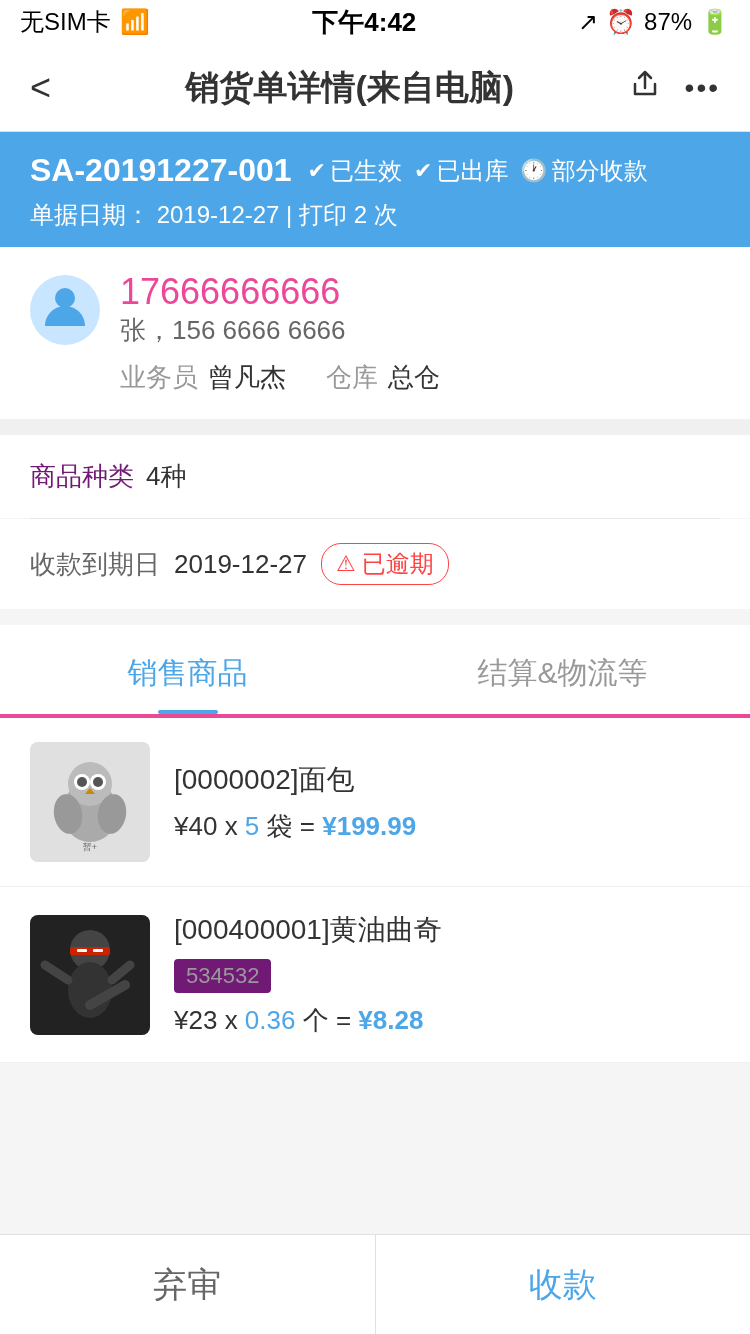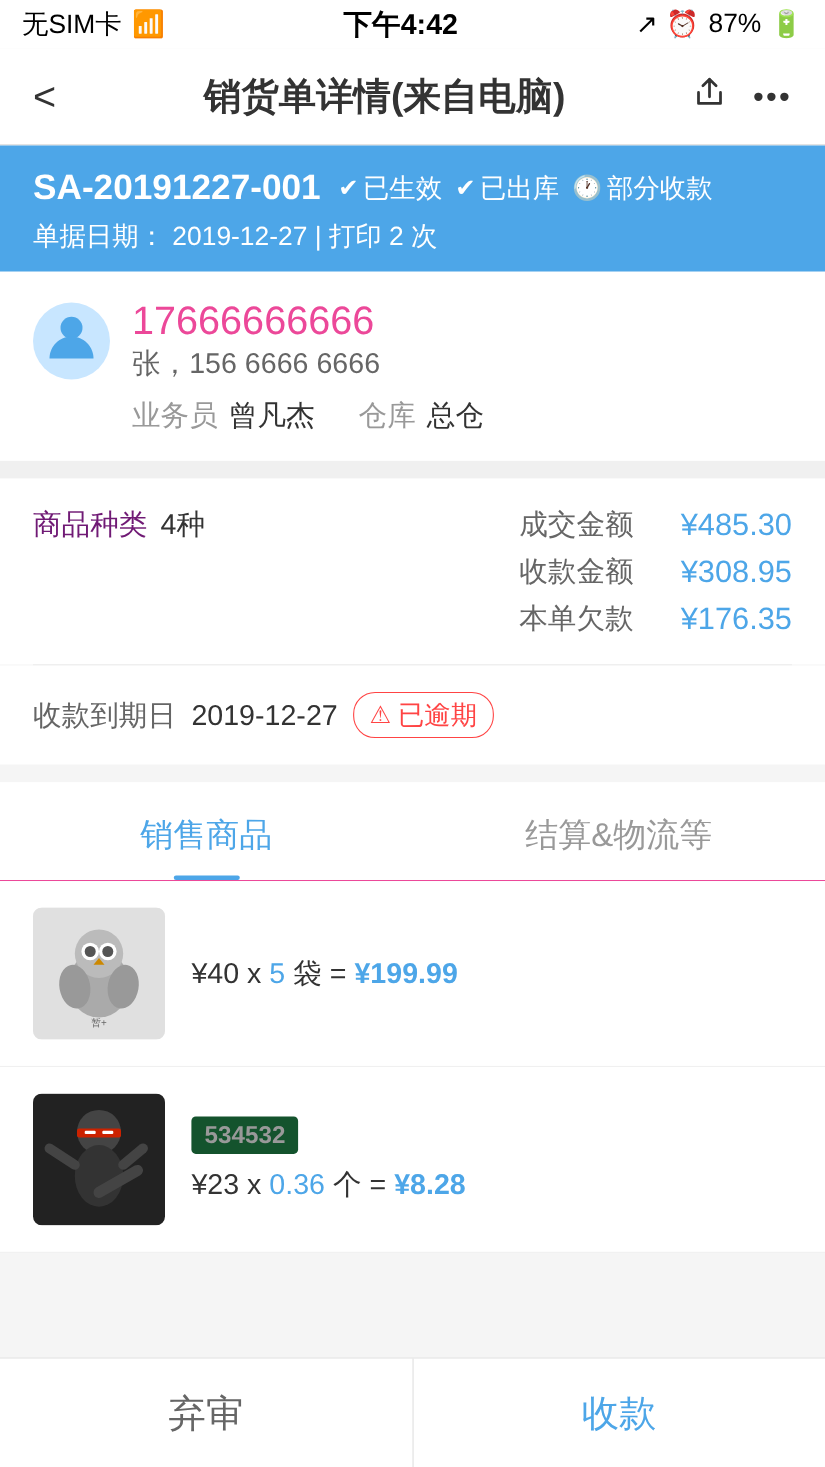--- a/index.html
+++ b/index.html
@@ -241,21 +241,21 @@
     .overdue-text {
       font-size: 24px;
       color: #ff4444;
     }
 
     
     .tabs-section {
       background: #fff;
       margin-top: 16px;
       display: flex;
-      border-bottom: 1px solid #ec4899;
+      border-bottom: 4px solid #ec4899;
     }
     .tab {
       flex: 1;
       text-align: center;
       padding: 28px 0 20px;
       font-size: 30px;
       cursor: pointer;
       position: relative;
       color: #999;
     }
@@ -301,28 +301,27 @@
       display: flex;
       flex-direction: column;
       gap: 10px;
     }
     .product-name {
       font-size: 28px;
       color: #333;
       font-weight: 500;
     }
     .product-sku-badge {
-      background: #14532d;
+      background: #701a75;
       border-radius: 4px;
       padding: 4px 12px;
       font-size: 22px;
       color: #999;
       display: inline-block;
       width: fit-content;
-      font-weight: bold;
     }
     .product-price {
       font-size: 26px;
       color: #333;
     }
     .price-highlight {
       color: #4da6e8;
     }
     .price-total {
       color: #4da6e8;
@@ -439,34 +438,20 @@
   </div>
 </div>
 
 <div class="divider"></div>
 
 <div class="summary-section">
   <div class="summary-left">
     <span class="summary-label">商品种类</span>
     <span class="summary-value">4种</span>
   </div>
-  <div class="summary-right">
-    <div class="amount-row">
-      <span class="amount-label">成交金额</span>
-      <span class="amount-value">¥485.30</span>
-    </div>
-    <div class="amount-row">
-      <span class="amount-label">收款金额</span>
-      <span class="amount-value">¥308.95</span>
-    </div>
-    <div class="amount-row">
-      <span class="amount-label">本单欠款</span>
-      <span class="amount-value">¥176.35</span>
-    </div>
-  </div>
 </div>
 
 <div class="thin-divider"></div>
 
 <div class="due-section">
   <span class="due-label">收款到期日</span>
   <span class="due-date">2019-12-27</span>
   <div class="overdue-badge">
     <span class="overdue-icon">⚠</span>
     <span class="overdue-text">已逾期</span>
@@ -496,20 +481,21 @@
 
         <polygon points="60,46 55,52 65,52" fill="#cc8800"></polygon>
 
         <ellipse cx="38" cy="72" rx="14" ry="20" fill="#999" transform="rotate(-10,38,72)"></ellipse>
         <ellipse cx="82" cy="72" rx="14" ry="20" fill="#999" transform="rotate(10,82,72)"></ellipse>
 
         <text x="60" y="108" text-anchor="middle" font-size="9" fill="#666">暂+</text>
       </svg>
     </div>
     <div class="product-info">
+      <div class="product-name">[0000002]面包</div>
       <div class="product-price">
         <span>¥40</span>
         <span> x </span>
         <span class="price-highlight">5</span>
         <span>袋</span>
         <span> = </span>
         <span class="price-total">¥199.99</span>
       </div>
     </div>
   </div>
@@ -528,20 +514,21 @@
 
         <ellipse cx="60" cy="75" rx="22" ry="28" fill="#333"></ellipse>
 
         <line x1="60" y1="90" x2="95" y2="70" stroke="#444" stroke-width="10" stroke-linecap="round"></line>
 
         <line x1="38" y1="65" x2="15" y2="50" stroke="#444" stroke-width="9" stroke-linecap="round"></line>
         <line x1="82" y1="65" x2="100" y2="50" stroke="#444" stroke-width="9" stroke-linecap="round"></line>
       </svg>
     </div>
     <div class="product-info">
+      <div class="product-name">[000400001]黄油曲奇</div>
       <div class="product-sku-badge">534532</div>
       <div class="product-price">
         <span>¥23</span>
         <span> x </span>
         <span class="price-highlight">0.36</span>
         <span>个</span>
         <span> = </span>
         <span class="price-total">¥8.28</span>
       </div>
     </div>

